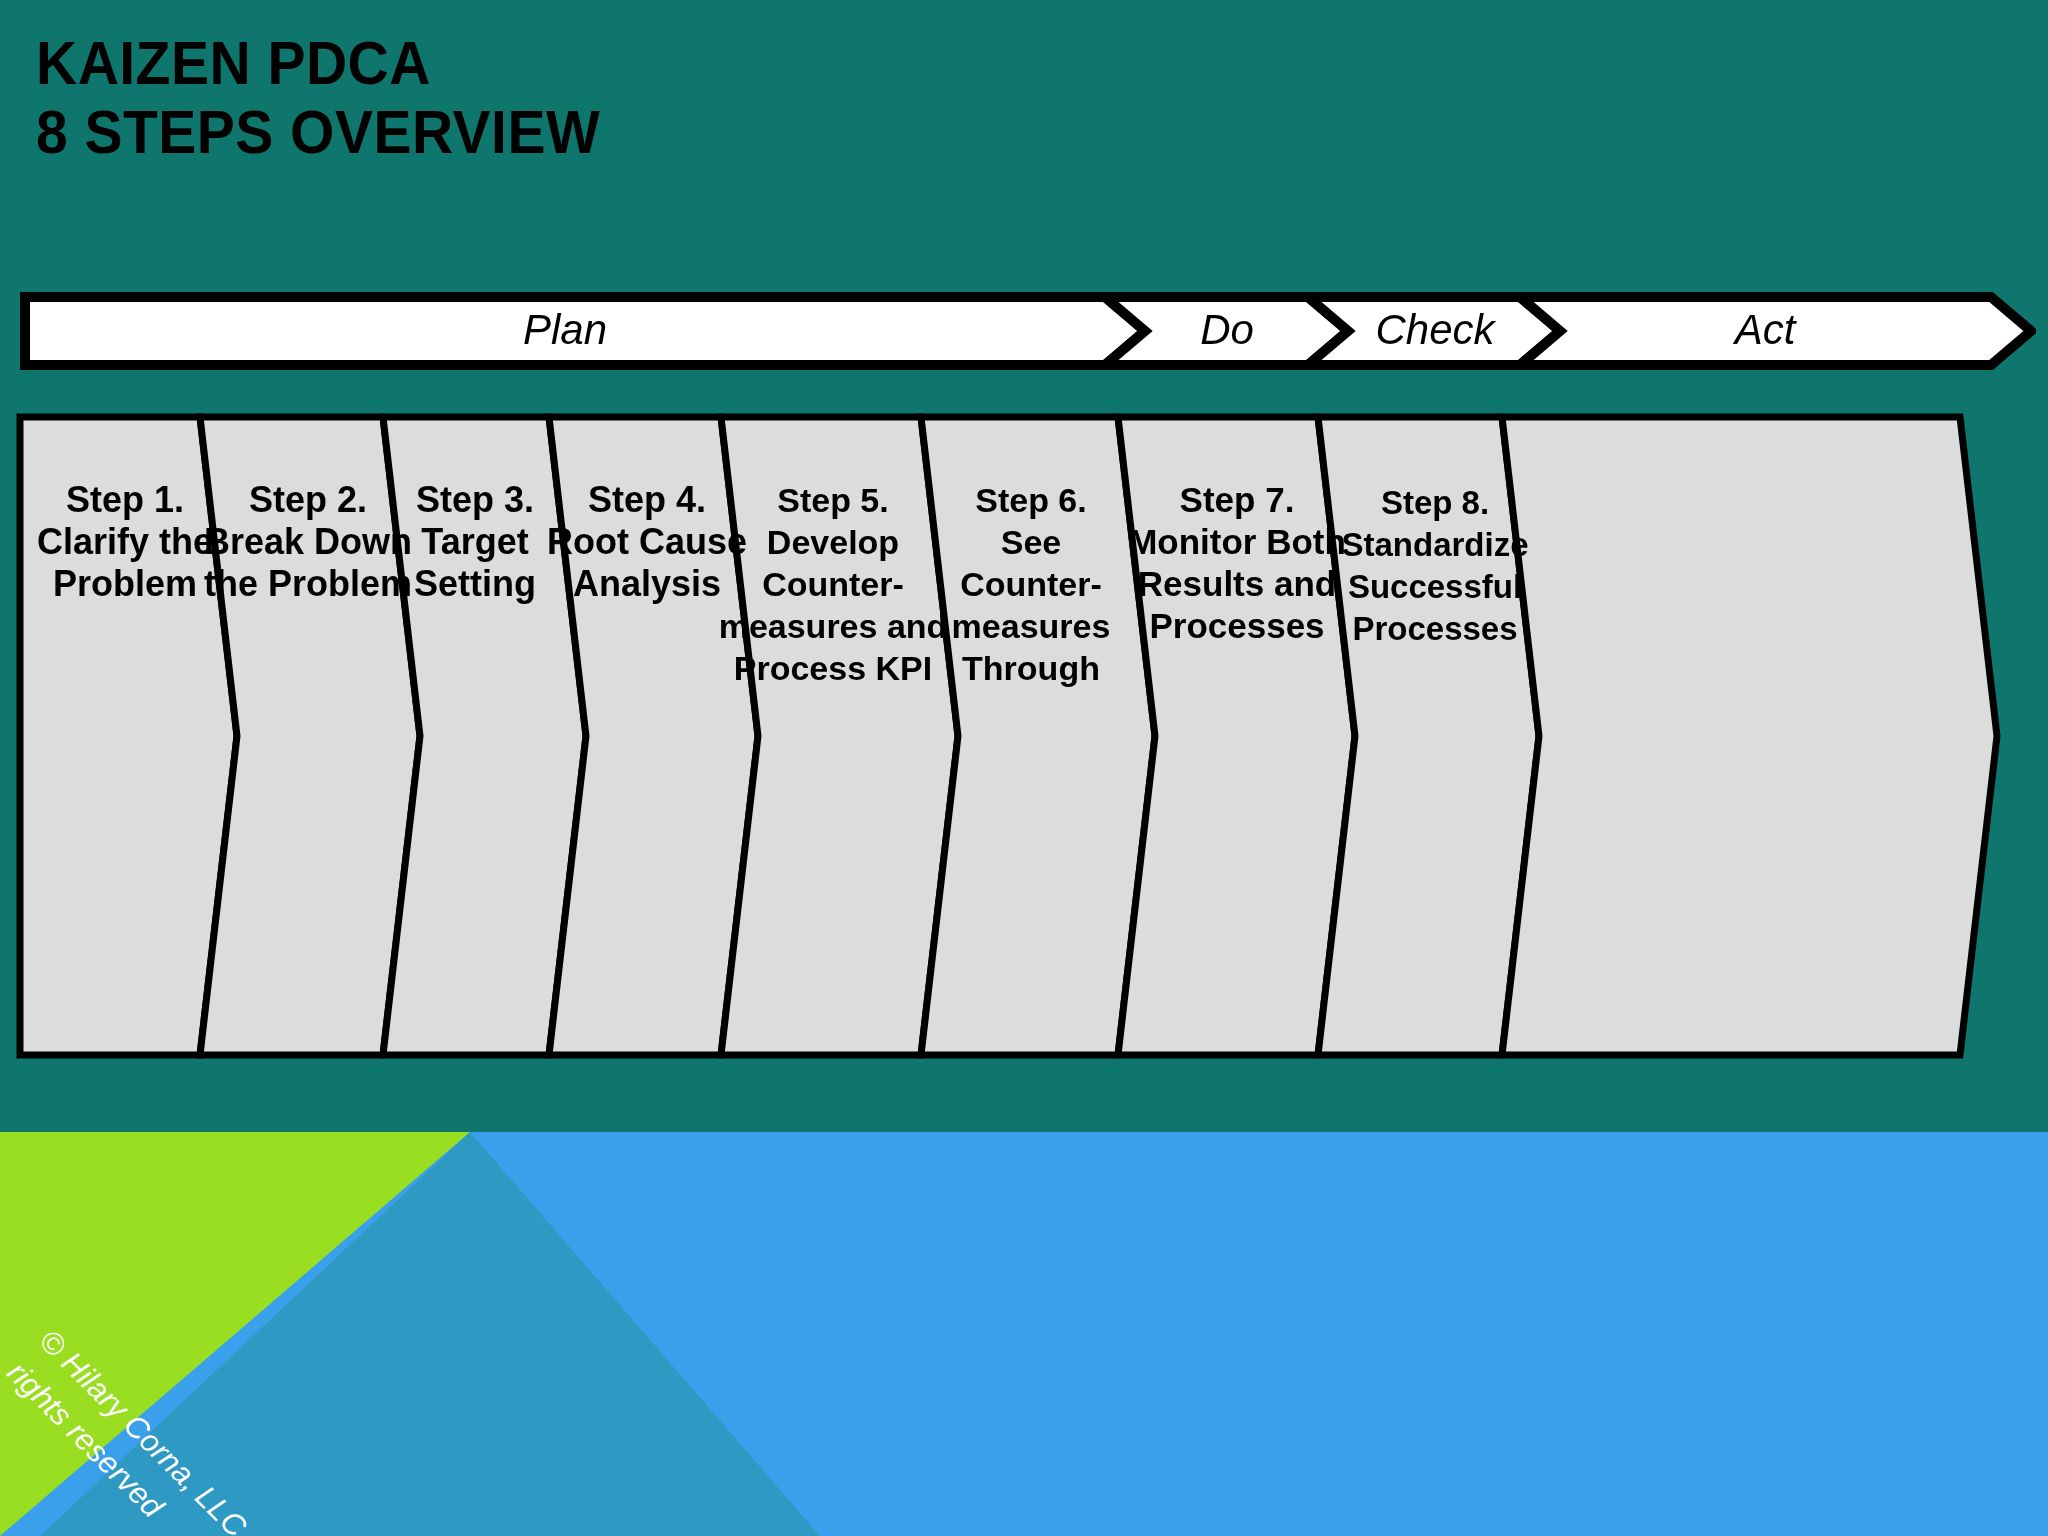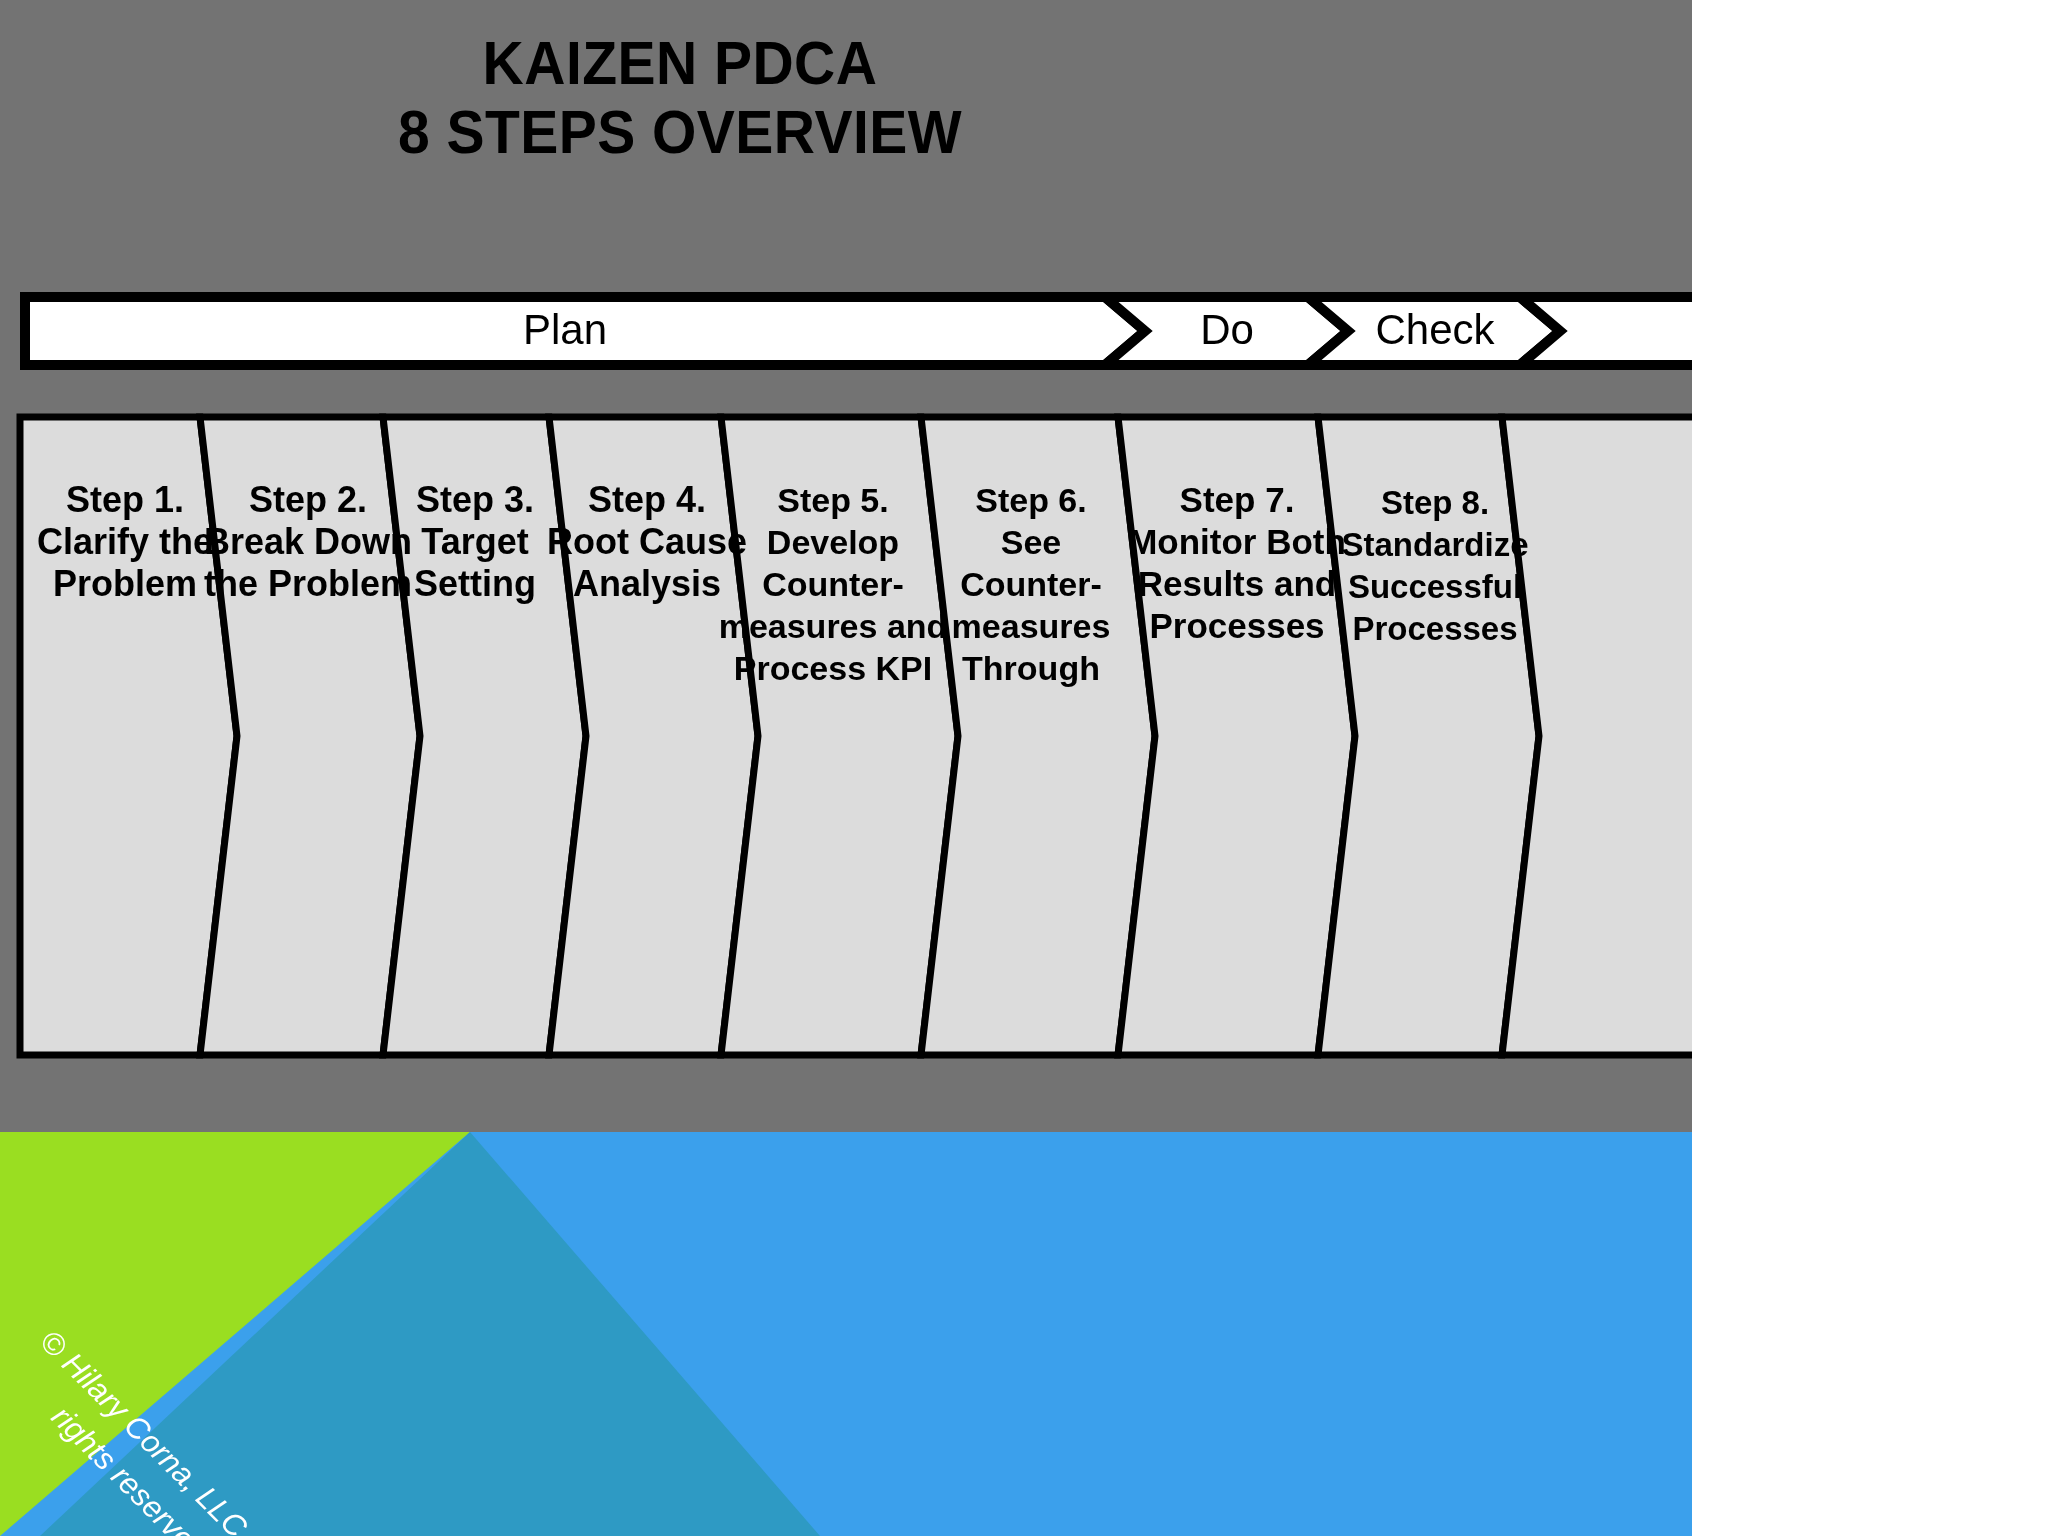--- a/index.html
+++ b/index.html
@@ -6,25 +6,24 @@
   html, body {
     margin: 0;
     padding: 0;
     background: #ffffff;
   }
   body {
     font-family: "Liberation Sans", sans-serif;
   }
   #slide {
     position: relative;
-    width: 1692px;
+    width: 2048px;
     height: 1536px;
-    background: #737373;
+    background: #0f766e;
     overflow: hidden;
-    text-align: center;
   }
 
   
   #title-block {
     position: absolute;
     left: 36px;
     top: 28px;
     width: 1400px;
   }
   .title-line {
@@ -39,20 +38,21 @@
     white-space: nowrap;
   }
 
   
   #pdca-banner {
     position: absolute;
     left: 20px;
     top: 292px;
     width: 2016px;
     height: 78px;
+    font-style: italic;
   }
   #pdca-banner svg { display:block; }
   .pdca-label {
     font-family: "Liberation Sans", sans-serif;
     font-size: 42px;
     fill: #000000;
     text-anchor: middle;
     dominant-baseline: middle;
   }
 

